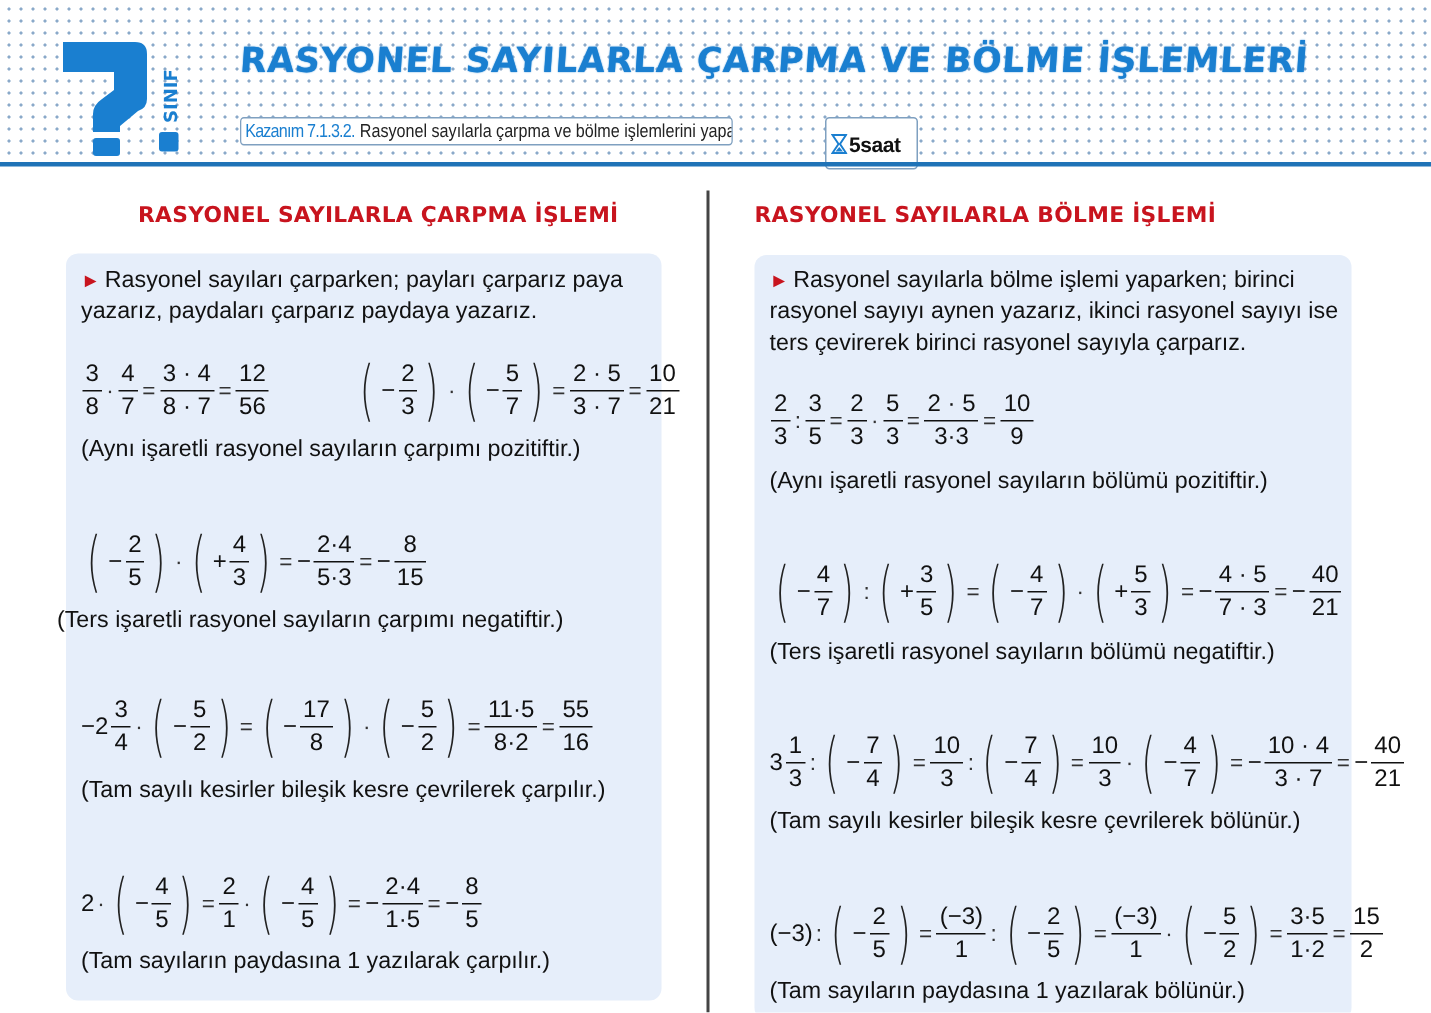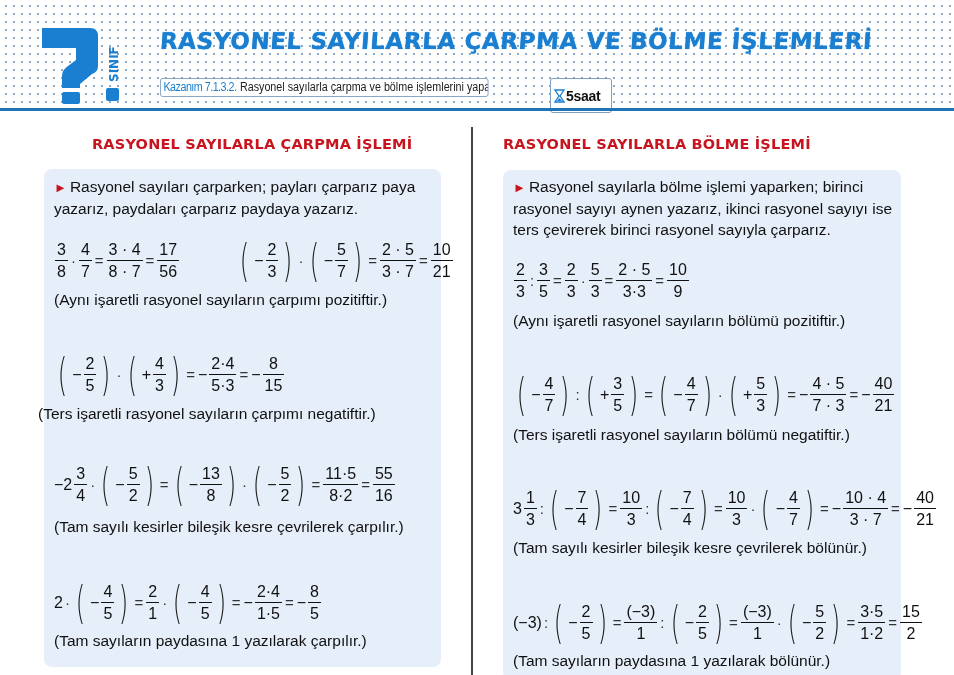--- a/index.html
+++ b/index.html
@@ -103,21 +103,21 @@
       <span class="n">4</span>
       <span class="d">7</span>
     </span>
   <span class="op">=</span>
   <span class="frac">
       <span class="n">3 · 4</span>
       <span class="d">8 · 7</span>
     </span>
   <span class="op">=</span>
   <span class="frac">
-      <span class="n">17</span>
+      <span class="n">12</span>
       <span class="d">56</span>
     </span>
 </div>
 
 <div class="eq" style="left:236px; top:240px;">
   <span class="paren">
       <span class="lp">(</span>
       <span class="sign">−</span>
       <span class="frac">
         <span class="n">2</span>
@@ -197,21 +197,21 @@
         <span class="n">5</span>
         <span class="d">2</span>
       </span>
       <span class="rp">)</span>
     </span>
   <span class="op">=</span>
   <span class="paren">
       <span class="lp">(</span>
       <span class="sign">−</span>
       <span class="frac">
-        <span class="n">13</span>
+        <span class="n">17</span>
         <span class="d">8</span>
       </span>
       <span class="rp">)</span>
     </span>
   <span class="op">·</span>
   <span class="paren">
       <span class="lp">(</span>
       <span class="sign">−</span>
       <span class="frac">
         <span class="n">5</span>

